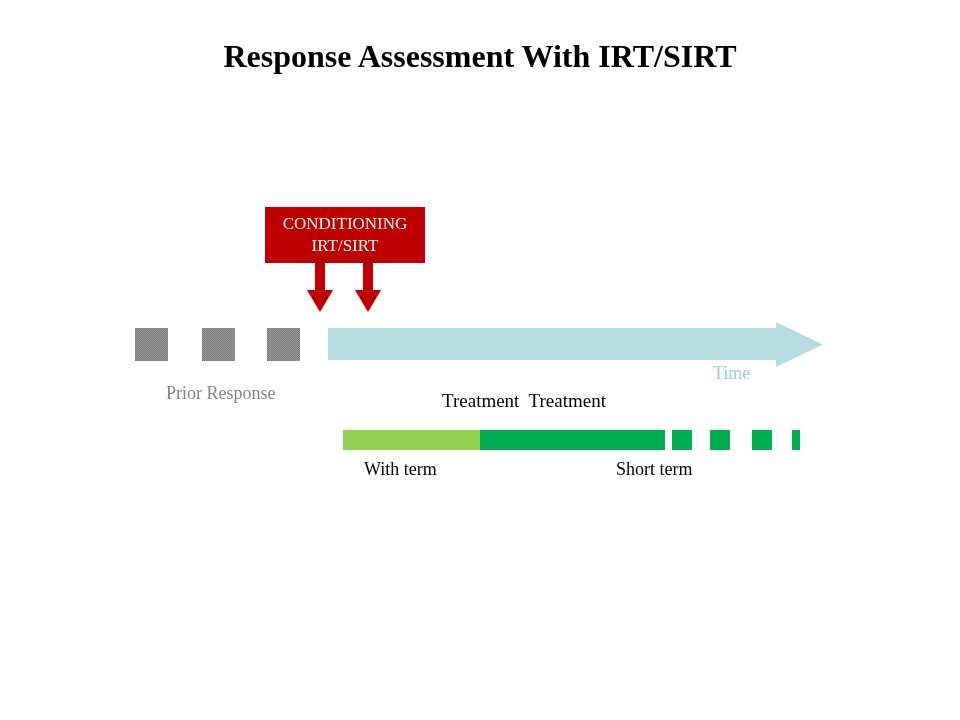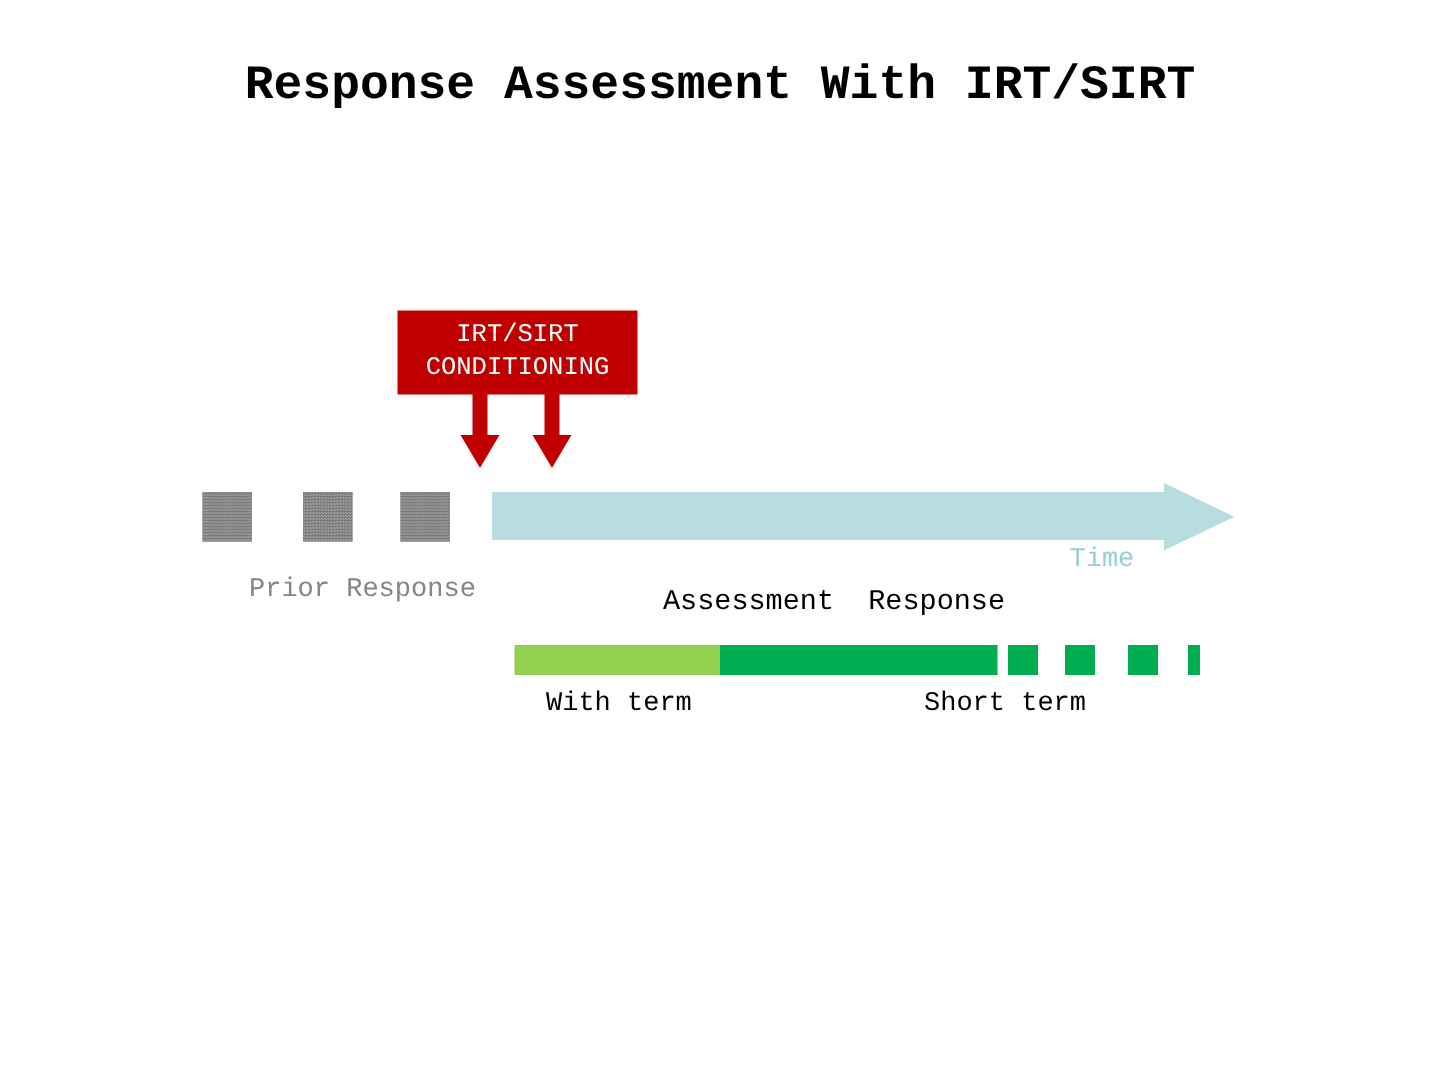--- a/index.html
+++ b/index.html
@@ -1,21 +1,21 @@
 <!DOCTYPE html>
 <html style="--title_text: #000000; --conditioning_red: #C00000; --arrow_red: #C00000; --prior_gray: #8A8A8A; --prior_label_gray: #858585; --timeline_blue: #B7DDE1; --time_label_blue: #96CED6; --short_term_green: #92D050; --long_term_green: #00AD50;"><head>
 <meta charset="utf-8">
 <style>
   html, body { margin: 0; padding: 0; background: #ffffff; }
   .slide {
     position: relative;
     width: 960px;
     height: 720px;
     background: #ffffff;
-    font-family: Liberation Mono, monospace;
+    font-family: Liberation Serif, serif;
     overflow: hidden;
   }
   .title {
     position: absolute;
     left: 0; right: 0; top: 38px;
     text-align: center;
     font-size: 32px;
     font-weight: bold;
     color: var(--title_text, #000);
     letter-spacing: 0px;
@@ -82,22 +82,22 @@
   .dash4 { left: 449px; width: 8px; }
 </style>
 </head>
 <body>
 
 <div class="slide">
 
   <div class="title">Response Assessment With IRT/SIRT</div>
 
   <div class="cond-box">
+    <span>CONDITIONING</span>
     <span>IRT/SIRT</span>
-    <span>CONDITIONING</span>
   </div>
 
   <svg class="down-arrow down-arrow-1" viewBox="0 0 26 50">
     <rect x="8" y="0" width="10" height="30" style="fill:var(--arrow_red, #C00000)"></rect>
     <polygon points="0,28 26,28 13,50" style="fill:var(--arrow_red, #C00000)"></polygon>
   </svg>
   <svg class="down-arrow down-arrow-2" viewBox="0 0 26 50">
     <rect x="8" y="0" width="10" height="30" style="fill:var(--arrow_red, #C00000)"></rect>
     <polygon points="0,28 26,28 13,50" style="fill:var(--arrow_red, #C00000)"></polygon>
   </svg>
@@ -105,21 +105,21 @@
   <div class="prior-square sq1"></div>
   <div class="prior-square sq2"></div>
   <div class="prior-square sq3"></div>
 
   <svg class="timeline-arrow-svg" viewBox="0 0 496 50">
     <polygon points="0,8 448,8 448,2 495,24.5 448,47 448,40 0,40" style="fill:var(--timeline_blue, #B7DDE1)"></polygon>
   </svg>
 
   <div class="label prior-label">Prior Response</div>
   <div class="label time-label">Time</div>
-  <div class="label treatment-label">Assessment  Response</div>
+  <div class="label treatment-label">Treatment  Treatment</div>
 
   <div class="response-bar">
     <div class="bar-seg seg-short"></div>
     <div class="bar-seg seg-long"></div>
     <div class="bar-seg dash dash1"></div>
     <div class="bar-seg dash dash2"></div>
     <div class="bar-seg dash dash3"></div>
     <div class="bar-seg dash dash4"></div>
   </div>
 

